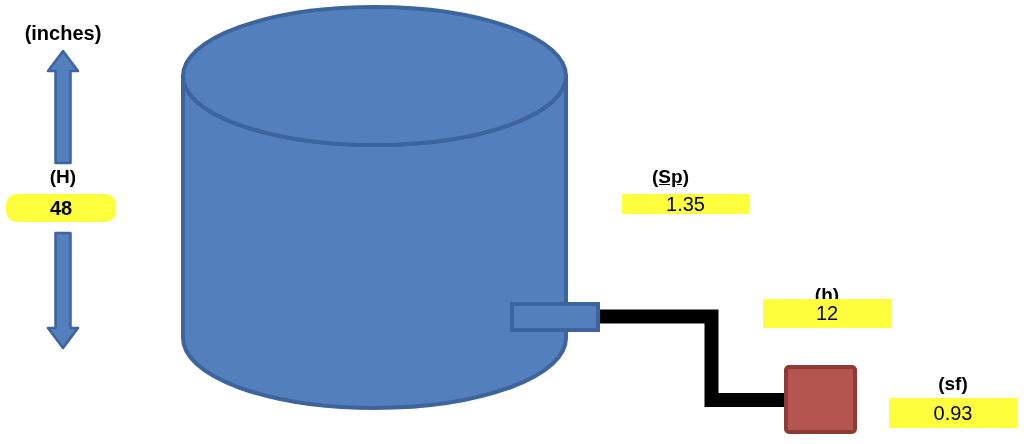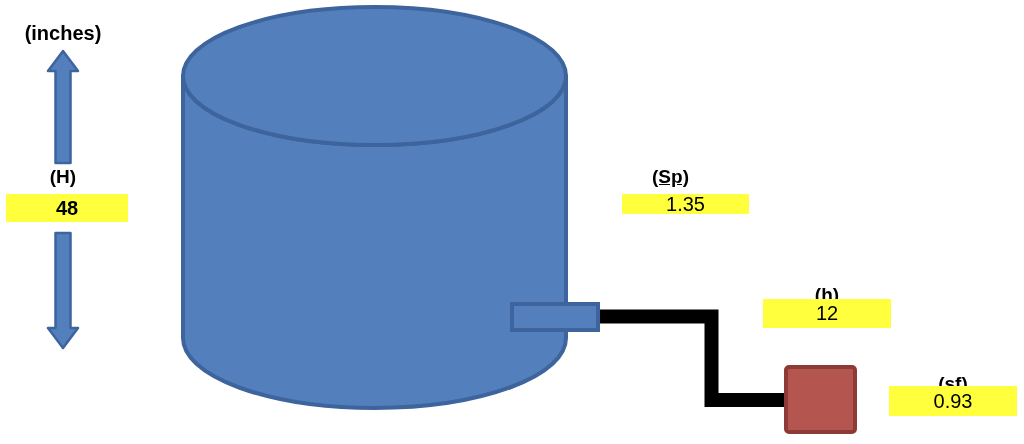--- a/index.html
+++ b/index.html
@@ -95,27 +95,27 @@
 
     <rect class="outlet-shape" x="512" y="304" width="86" height="26"></rect>
 
     <rect class="pump-shape" x="786" y="367" width="69" height="65" rx="3"></rect>
   </svg>
 
   <div class="lbl unit-label" style="left:3px; top:20px; width:120px; height:26px;">(inches)</div>
 
   <div class="lbl param-label" style="left:3px; top:164px; width:120px; height:26px;">(H)</div>
 
-  <div class="value-box value-bold" style="left:6px; top:194px; width:122px; height:28px;">48</div>
+  <div class="value-box value-bold" style="left:6px; top:194px; width:110px; height:28px;border-radius:11px;">48</div>
 
   <div class="lbl param-label" style="left:607px; top:164px; width:127px; height:26px;text-decoration:underline;">(Sp)</div>
 
   <div class="value-box" style="left:622px; top:194px; width:127px; height:20px;">1.35</div>
 
   <div class="lbl param-label" style="left:763px; top:282px; width:128px; height:26px;">(h)</div>
 
   <div class="value-box" style="left:763px; top:299px; width:128px; height:29px;">12</div>
 
   <div class="lbl param-label" style="left:889px; top:371px; width:128px; height:26px;">(sf)</div>
 
-  <div class="value-box" style="left:889px; top:386px; width:128px; height:30px;">0.93</div>
+  <div class="value-box" style="left:889px; top:398px; width:128px; height:30px;">0.93</div>
 
 </div>
 
 </body></html>

